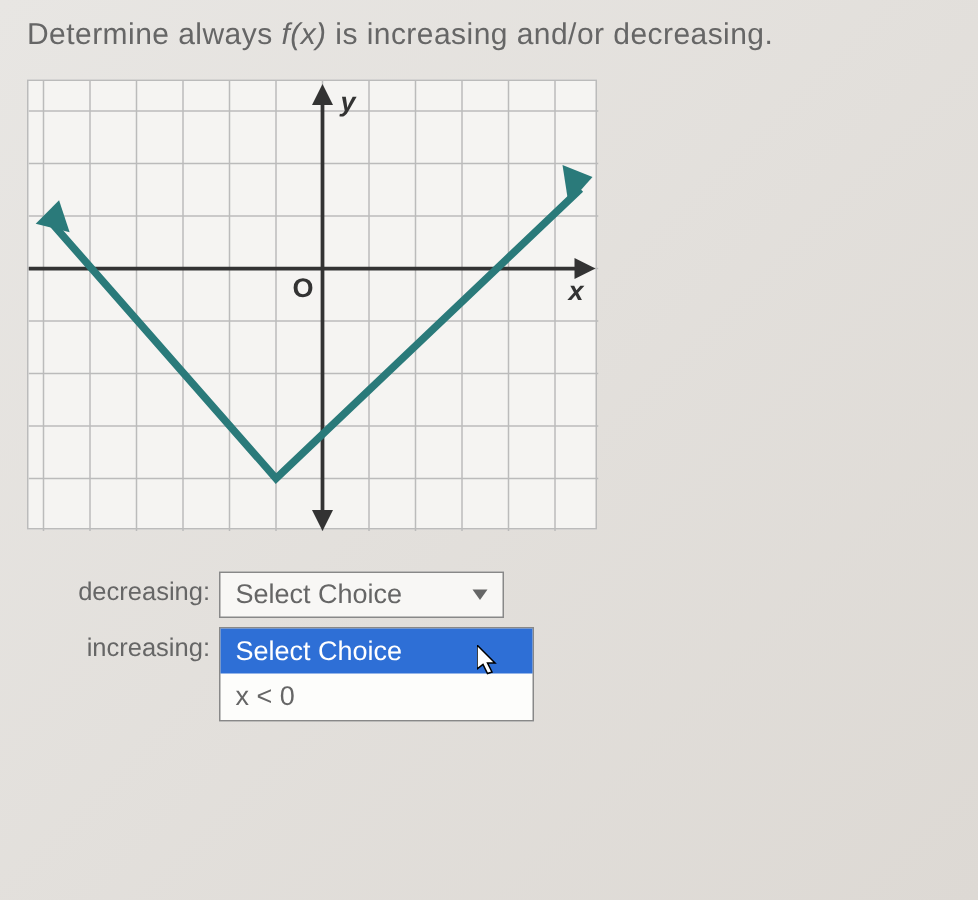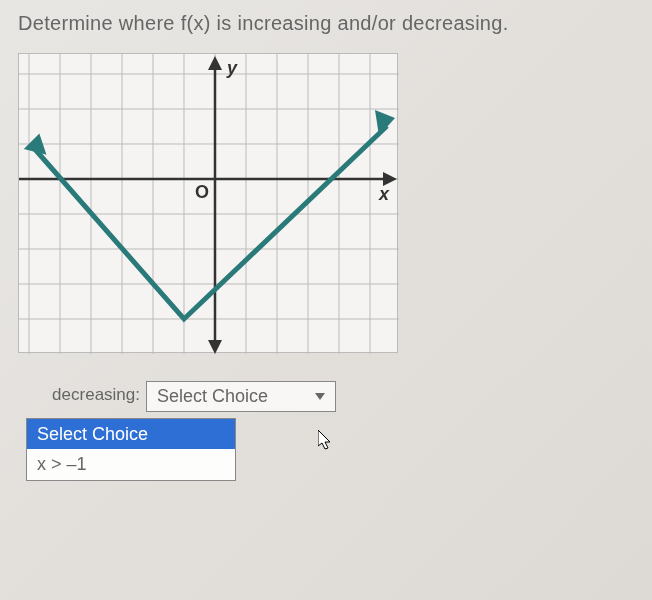--- a/index.html
+++ b/index.html
@@ -11,21 +11,21 @@
     padding: 12px 18px;
     color: #555;
     overflow: hidden;
   }
   .question {
     font-size: 20px;
     color: #666;
     margin-bottom: 18px;
     letter-spacing: 0.3px;
   }
-  .question .fx { }
+  .question .fx { font-style: italic; }
   .graph-wrap {
     width: 380px;
     height: 300px;
     position: relative;
     background: #f5f4f2;
     border: 1px solid #bbb;
     margin-bottom: 28px;
   }
   .grid line { stroke: #bbb; stroke-width: 1; }
   .axis line { stroke: #333; stroke-width: 2.5; }
@@ -95,21 +95,21 @@
   }
   .cursor {
     position: absolute;
     pointer-events: none;
   }
 </style>
 </head>
 <body>
 
 <div class="question">
-  <span>Determine where </span><span class="fx">f(x)</span><span> is increasing and/or decreasing.</span>
+  <span>Determine always </span><span class="fx">f(x)</span><span> is increasing and/or decreasing.</span>
 </div>
 
 <div class="graph-wrap">
   <svg width="380" height="300" viewBox="0 0 380 300">
     <g class="grid">
       <line x1="10" y1="0" x2="10" y2="300"></line>
         <line x1="41" y1="0" x2="41" y2="300"></line>
         <line x1="72" y1="0" x2="72" y2="300"></line>
         <line x1="103" y1="0" x2="103" y2="300"></line>
         <line x1="134" y1="0" x2="134" y2="300"></line>
@@ -149,22 +149,23 @@
 
 <div class="answers">
   <div class="row">
     <div class="label">decreasing:</div>
     <div class="select-closed">
       <span>Select Choice</span>
       <span class="chev"></span>
     </div>
   </div>
   <div class="row">
+    <div class="label">increasing:</div>
     <div class="select-open">
       <div class="opt sel">Select Choice</div>
-      <div class="opt">x &gt; –1</div>
+      <div class="opt">x &lt; 0</div>
     </div>
   </div>
 </div>
 
 <svg class="cursor" style="left:318px; top:430px;" width="16" height="20">
   <polygon points="0,0 0,16 4,13 7,19 10,18 7,12 12,12" fill="#fff" stroke="#000" stroke-width="1"></polygon>
 </svg>
 
 </body></html>

